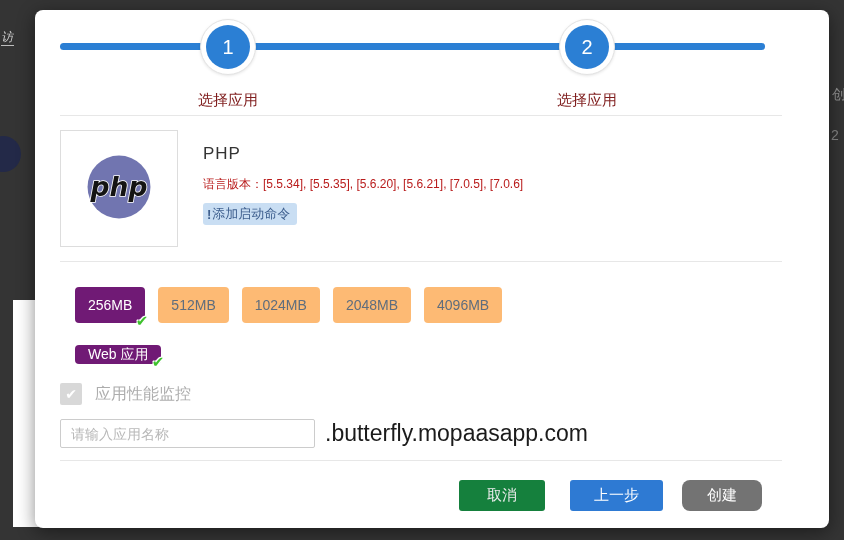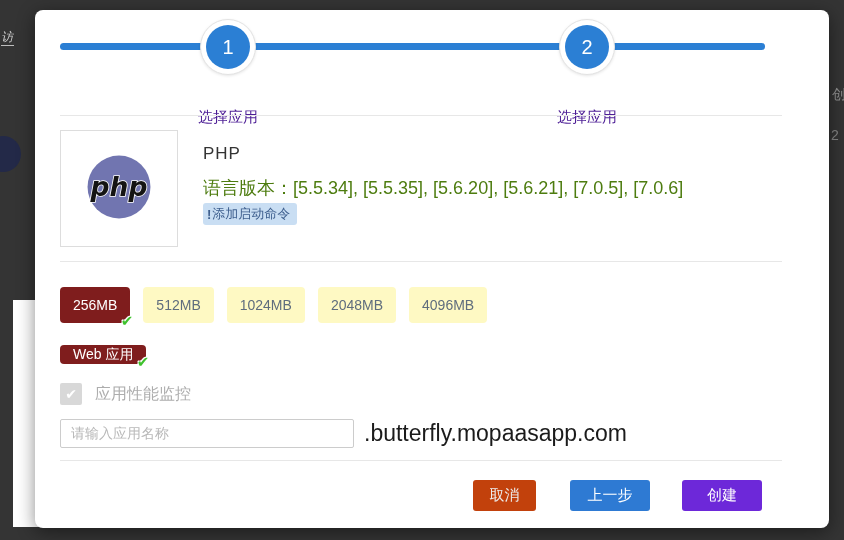--- a/index.html
+++ b/index.html
@@ -30,81 +30,81 @@
   .step-1 { left:133px; } .step-2 { left:492px; }
   .step-ring {
     width:56px; height:56px; border-radius:50%; background:#fff;
     border:1px solid #e3e3e3; box-shadow:0 1px 3px rgba(0,0,0,.10);
     margin:0 auto; display:flex; align-items:center; justify-content:center;
   }
   .step-circle {
     width:44px; height:44px; border-radius:50%; background:#2b7fd4;
     color:#fff; font-size:20px; display:flex; align-items:center; justify-content:center;
   }
-  .step-label { margin-top:33px; color:#4c1d95; font-size:15px; }
+  .step-label { margin-top:16px; color:#7f1d1d; font-size:15px; }
 
   .divider { position:absolute; left:25px; width:722px; height:0; border-top:1px solid #e7e7e7; }
   .div-header { top:105px; } .div-app { top:251px; } .div-footer { top:450px; }
 
   
   .app-card {
     position:absolute; left:25px; top:120px; width:118px; height:117px;
     border:1px solid #ddd; background:#fff; display:flex; align-items:center; justify-content:center;
   }
   .app-title { position:absolute; left:168px; top:134px; font-size:17px; color:#333; letter-spacing:1px; }
-  .app-versions { position:absolute; left:168px; top:166px; font-size:18px; color:#4d7c0f; }
+  .app-versions { position:absolute; left:168px; top:166px; font-size:12px; color:#b91c1c; }
   .app-badge {
     position:absolute; left:168px; top:193px; height:22px;
     background:#c9def3; color:#3e5f8e; font-size:13px; border-radius:3px;
     display:inline-flex; align-items:center; padding:0 7px 0 4px;
   }
   .app-badge .bang { font-weight:bold; margin-right:1px; }
 
   
   .tile-row { position:absolute; left:25px; display:flex; gap:13px; }
   .row-memory { top:277px; }
   .row-type { top:335px; }
   .tile {
     position:relative; height:36px; display:inline-flex; align-items:center;
     padding:0 13px; font-size:14px; border-radius:4px;
-    background:#fef9c3; color:#5f6d7d; border:none; cursor:pointer;
+    background:#fdba74; color:#5f6d7d; border:none; cursor:pointer;
     font-family:inherit;
   }
   .row-type .tile { height:19px; }
-  .tile.selected { background:#7f1d1d; color:#ffffff; }
+  .tile.selected { background:#701a75; color:#ffffff;margin-left:15px; }
   .tile .tick {
     position:absolute; right:-3px; bottom:-7px; font-size:15px; color:#3ec12d;
     text-shadow:-1px -1px 0 #fff, 1px -1px 0 #fff, -1px 1px 0 #fff, 1px 1px 0 #fff, 0 2px 0 #fff;
   }
 
   
   .check-row { position:absolute; left:25px; top:373px; display:flex; align-items:center; }
   .checkbox {
     width:22px; height:22px; background:#d8d8d8; border-radius:2px;
     color:#fff; font-size:14px; display:flex; align-items:center; justify-content:center;
   }
   .check-label { margin-left:13px; color:#adadad; font-size:16px; }
 
   
   .name-row { position:absolute; left:25px; top:409px; display:flex; align-items:center; }
   .name-input {
-    width:294px; height:29px; border:1px solid #ccc; border-radius:2px;
-    font-size:14px; padding:0 10px; color:#333; outline:none; font-family:Liberation Serif, serif;
+    width:255px; height:29px; border:1px solid #ccc; border-radius:2px;
+    font-size:14px; padding:0 10px; color:#333; outline:none; font-family:Liberation Sans, sans-serif;
   }
   .name-input::placeholder { color:#b8b8b8; }
   .domain-suffix { margin-left:10px; font-size:23px; color:#1b1b1b; }
 
   
   .footer-btn {
     position:absolute; top:470px; height:31px; border:none; border-radius:3px;
     font-size:15px; color:#fff; cursor:pointer; font-family:inherit;
   }
-  .btn-cancel { left:438px; width:63px; background:#c2410c; color:#ececec; }
-  .btn-prev { left:535px; width:80px; background:#2e7ad3; }
-  .btn-create { left:647px; width:80px; background:#6d28d9; }
+  .btn-cancel { left:424px; width:86px; background:#15803d; color:#ececec; }
+  .btn-prev { left:535px; width:93px; background:#2e7ad3; }
+  .btn-create { left:647px; width:80px; background:#737373;border-radius:8px; }
 </style>
 </head>
 <body>
 
 <div class="page">
   <span class="frag frag-topleft">访</span>
   <div class="bg-circle"></div>
   <div class="bg-panel"></div>
   <span class="frag frag-right1">创</span>
   <span class="frag frag-right2">2</span>

